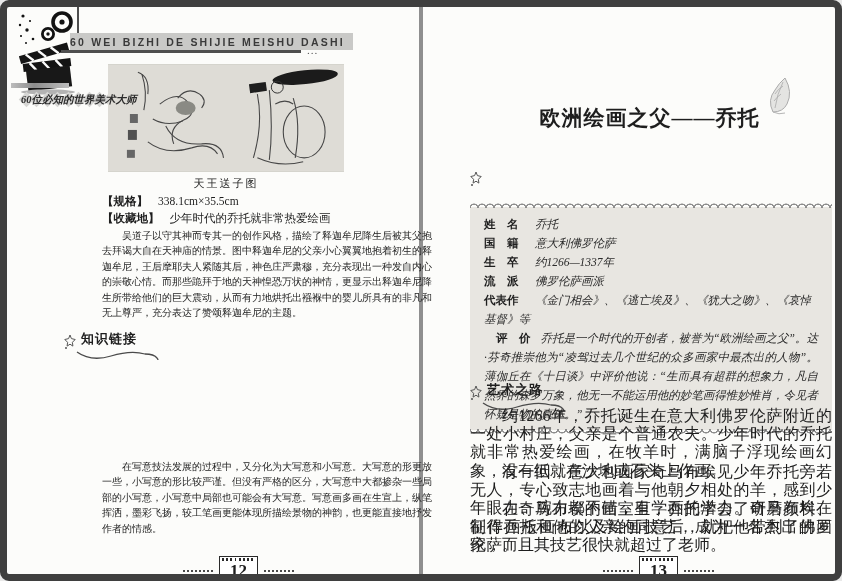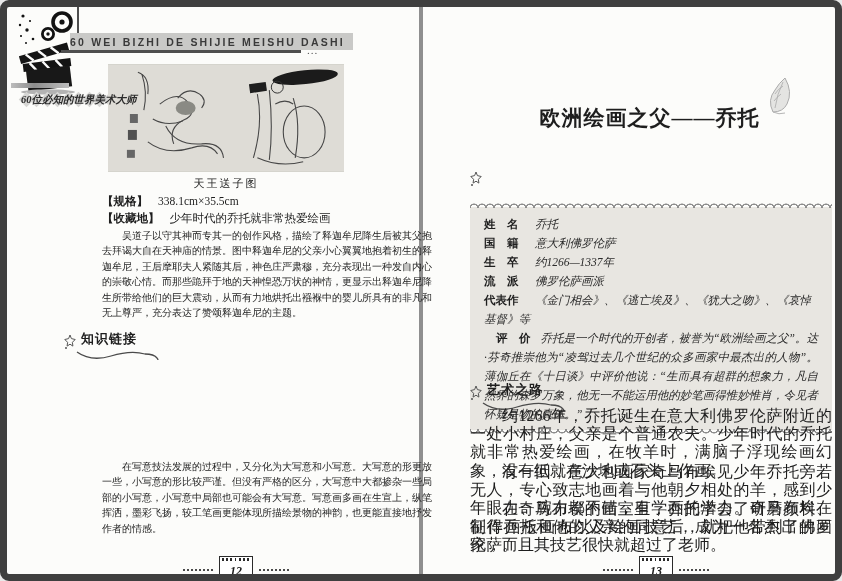--- a/index.html
+++ b/index.html
@@ -70,21 +70,21 @@
     text-align:justify;text-indent:2em;margin:0;}
 
   
   .footer{position:absolute;top:549px;display:flex;align-items:center;gap:6px;}
   .dots{width:30px;height:0;border-top:2px dotted #4a4a4a;}
   .pagebox{position:relative;border:1px solid #2a2a2a;background:#fff;padding:4px 10px 3px 10px;}
   .pagebox::before,.pagebox::after{content:"";position:absolute;left:2px;right:2px;height:3px;
     background:repeating-linear-gradient(90deg,#2a2a2a 0 1.8px,transparent 1.8px 4.2px);}
   .pagebox::before{top:1px;}
   .pagebox::after{bottom:1px;}
-  .pagenum{font-size:12px;font-weight:bold;font-style:italic;}
+  .pagenum{font-size:17px;font-weight:bold;}
 </style>
 </head>
 <body>
 
 <div class="spread">
 
   <div class="gutter"></div>
 
   <div class="clapper">
     <svg width="68" height="86" viewBox="0 0 68 86">

